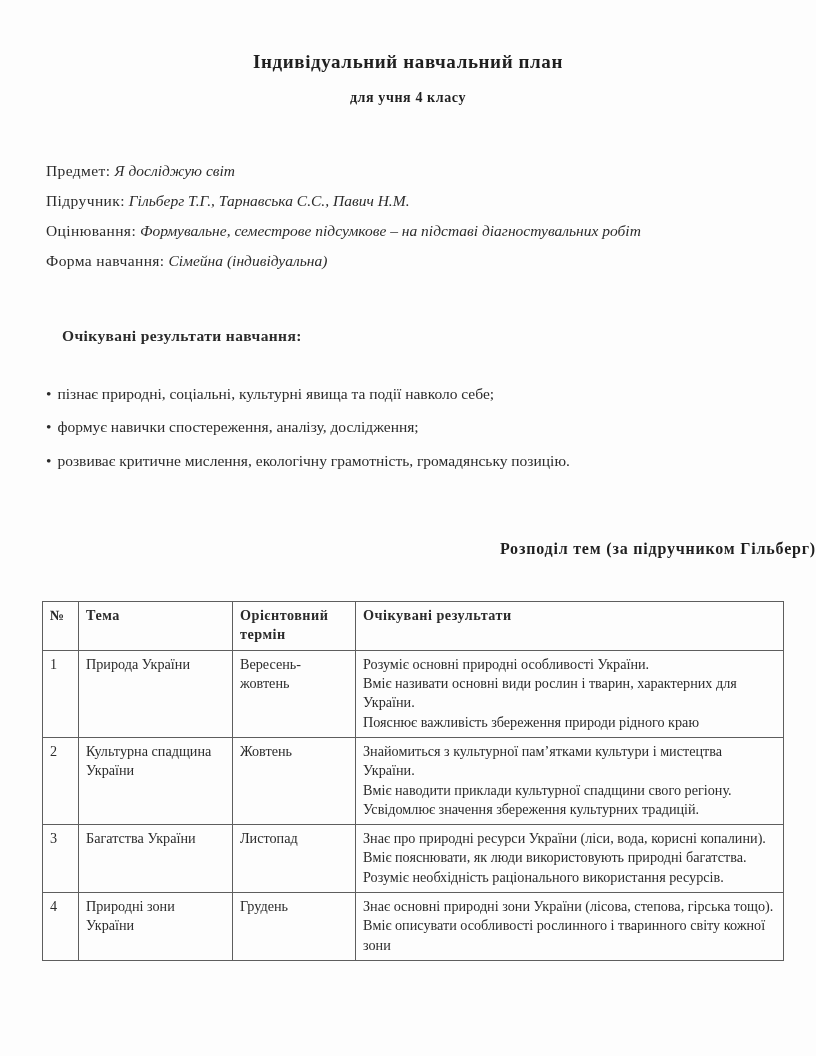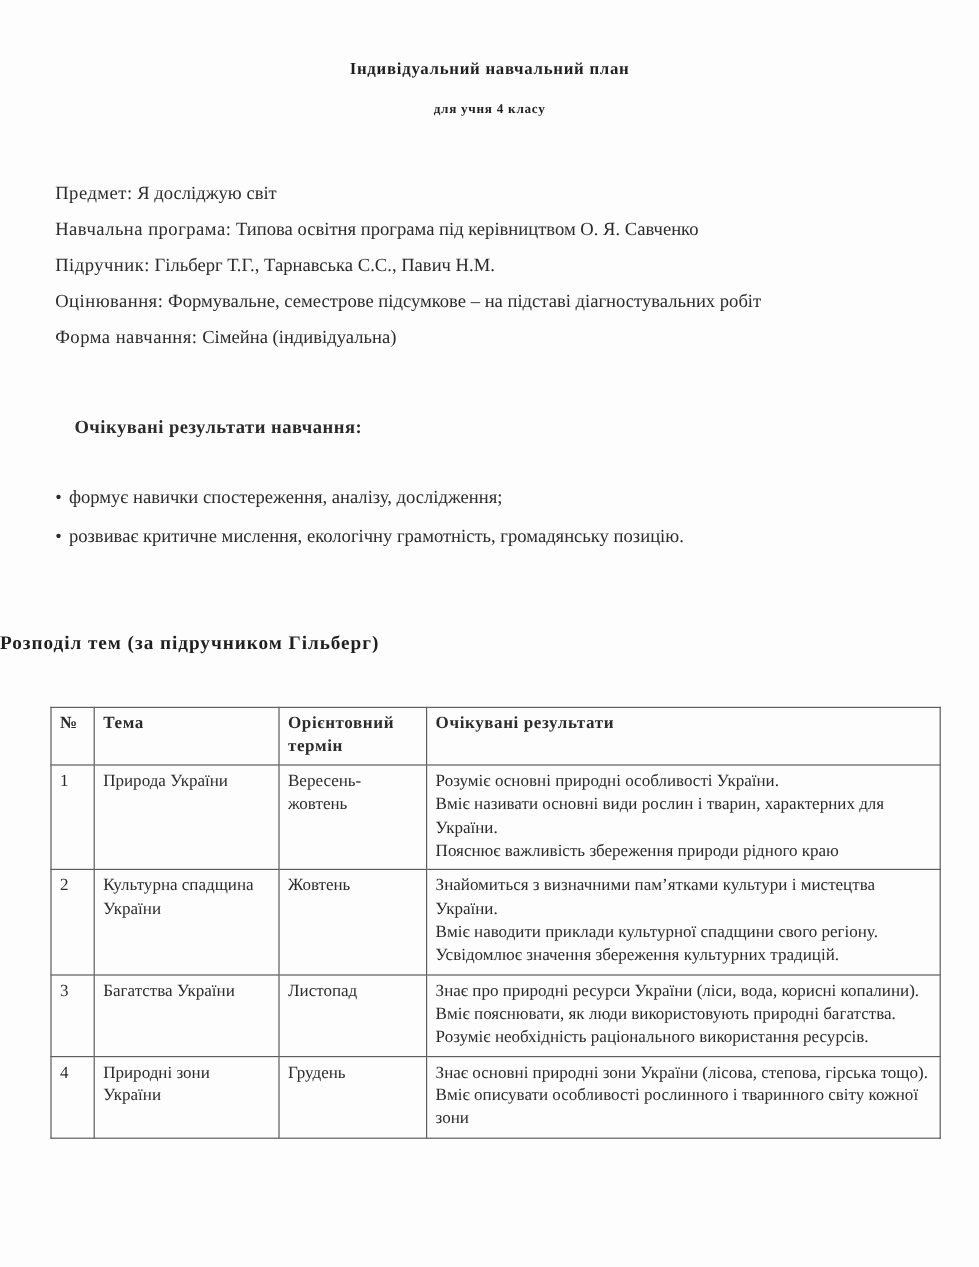--- a/index.html
+++ b/index.html
@@ -30,31 +30,31 @@
   
   .content {
     position: relative;
     z-index: 10;
     padding: 0;
   }
 
   .doc-title {
     text-align: center;
     font-weight: bold;
-    font-size: 14px;
+    font-size: 19px;
     letter-spacing: 0.6px;
     margin: 0;
     padding-top: 52px;
     line-height: 1.0;
     color: #1f1f1f;
   }
   .doc-subtitle {
     text-align: center;
     font-weight: bold;
-    font-size: 11px;
+    font-size: 14px;
     letter-spacing: 0.6px;
     margin: 0;
     padding-top: 19px;
     color: #1f1f1f;
   }
 
   .meta-block {
     margin: 0;
     padding: 57px 0 0 46px;
   }
@@ -62,21 +62,21 @@
     font-size: 15.5px;
     line-height: 1.0;
     margin-bottom: 14.5px;
     white-space: nowrap;
     color: #2b2b2b;
   }
   .meta-label {
     font-weight: normal;
     letter-spacing: 0.4px;
   }
-  .meta-value { font-weight: normal; }
+  .meta-value { font-weight: normal; font-style: italic; }
 
   .section-heading {
     font-size: 15.5px;
     font-weight: bold;
     letter-spacing: 0.4px;
     padding: 42px 0 0 46px;
     margin: 16px;
   }
 
   .bullets {
@@ -89,21 +89,21 @@
     line-height: 1.0;
     margin-bottom: 18px;
     color: #2b2b2b;
   }
   .bullets li::before {
     content: "\2022";
     padding-right: 6px;
   }
 
   .table-heading {
-    text-align: left;
+    text-align: right;
     font-weight: bold;
     font-size: 16px;
     letter-spacing: 0.8px;
     margin: 0;
     padding-top: 54px;
     color: #1f1f1f;
   }
 
   table.plan {
     border-collapse: collapse;
@@ -144,40 +144,37 @@
 
     <h1 class="doc-title">Індивідуальний навчальний план</h1>
     <h2 class="doc-subtitle">для учня  4 класу</h2>
 
     <div class="meta-block">
       <div class="meta-line">
         <span class="meta-label">Предмет:</span>
         <span class="meta-value">Я досліджую світ</span>
       </div>
       <div class="meta-line">
-        <span class="meta-label">Навчальна програма:</span>
-        <span class="meta-value">Типова освітня програма під керівництвом О. Я. Савченко</span>
-      </div>
-      <div class="meta-line">
         <span class="meta-label">Підручник:</span>
         <span class="meta-value">Гільберг Т.Г., Тарнавська С.С., Павич Н.М.</span>
       </div>
       <div class="meta-line">
         <span class="meta-label">Оцінювання:</span>
         <span class="meta-value">Формувальне, семестрове підсумкове – на підставі  діагностувальних робіт</span>
       </div>
       <div class="meta-line">
         <span class="meta-label">Форма навчання:</span>
         <span class="meta-value">Сімейна (індивідуальна)</span>
       </div>
     </div>
 
     <p class="section-heading">Очікувані результати навчання:</p>
 
     <ul class="bullets">
+      <li>пізнає природні, соціальні, культурні явища та події навколо себе;</li>
       <li>формує навички спостереження, аналізу, дослідження;</li>
       <li>розвиває критичне мислення, екологічну грамотність, громадянську позицію.</li>
     </ul>
 
     <h3 class="table-heading">Розподіл тем (за підручником Гільберг)</h3>
 
     <table class="plan">
       <colgroup>
         <col class="c-num">
           <col class="c-topic">
@@ -201,21 +198,21 @@
             <span class="cell-line">Розуміє основні природні особливості України.</span>
             <span class="cell-line">Вміє називати основні види рослин і тварин, характерних для України.</span>
             <span class="cell-line">Пояснює важливість збереження природи рідного краю</span>
           </td>
         </tr>
         <tr>
           <td>2</td>
           <td>Культурна спадщина України</td>
           <td>Жовтень</td>
           <td>
-            <span class="cell-line">Знайомиться з визначними пам’ятками культури і мистецтва України.</span>
+            <span class="cell-line">Знайомиться з культурної пам’ятками культури і мистецтва України.</span>
             <span class="cell-line">Вміє наводити приклади культурної спадщини свого регіону. Усвідомлює значення збереження культурних традицій.</span>
           </td>
         </tr>
         <tr>
           <td>3</td>
           <td>Багатства України</td>
           <td>Листопад</td>
           <td>
             <span class="cell-line">Знає про природні ресурси України (ліси, вода, корисні копалини). Вміє пояснювати, як люди використовують природні багатства. Розуміє необхідність раціонального використання ресурсів.</span>
           </td>

